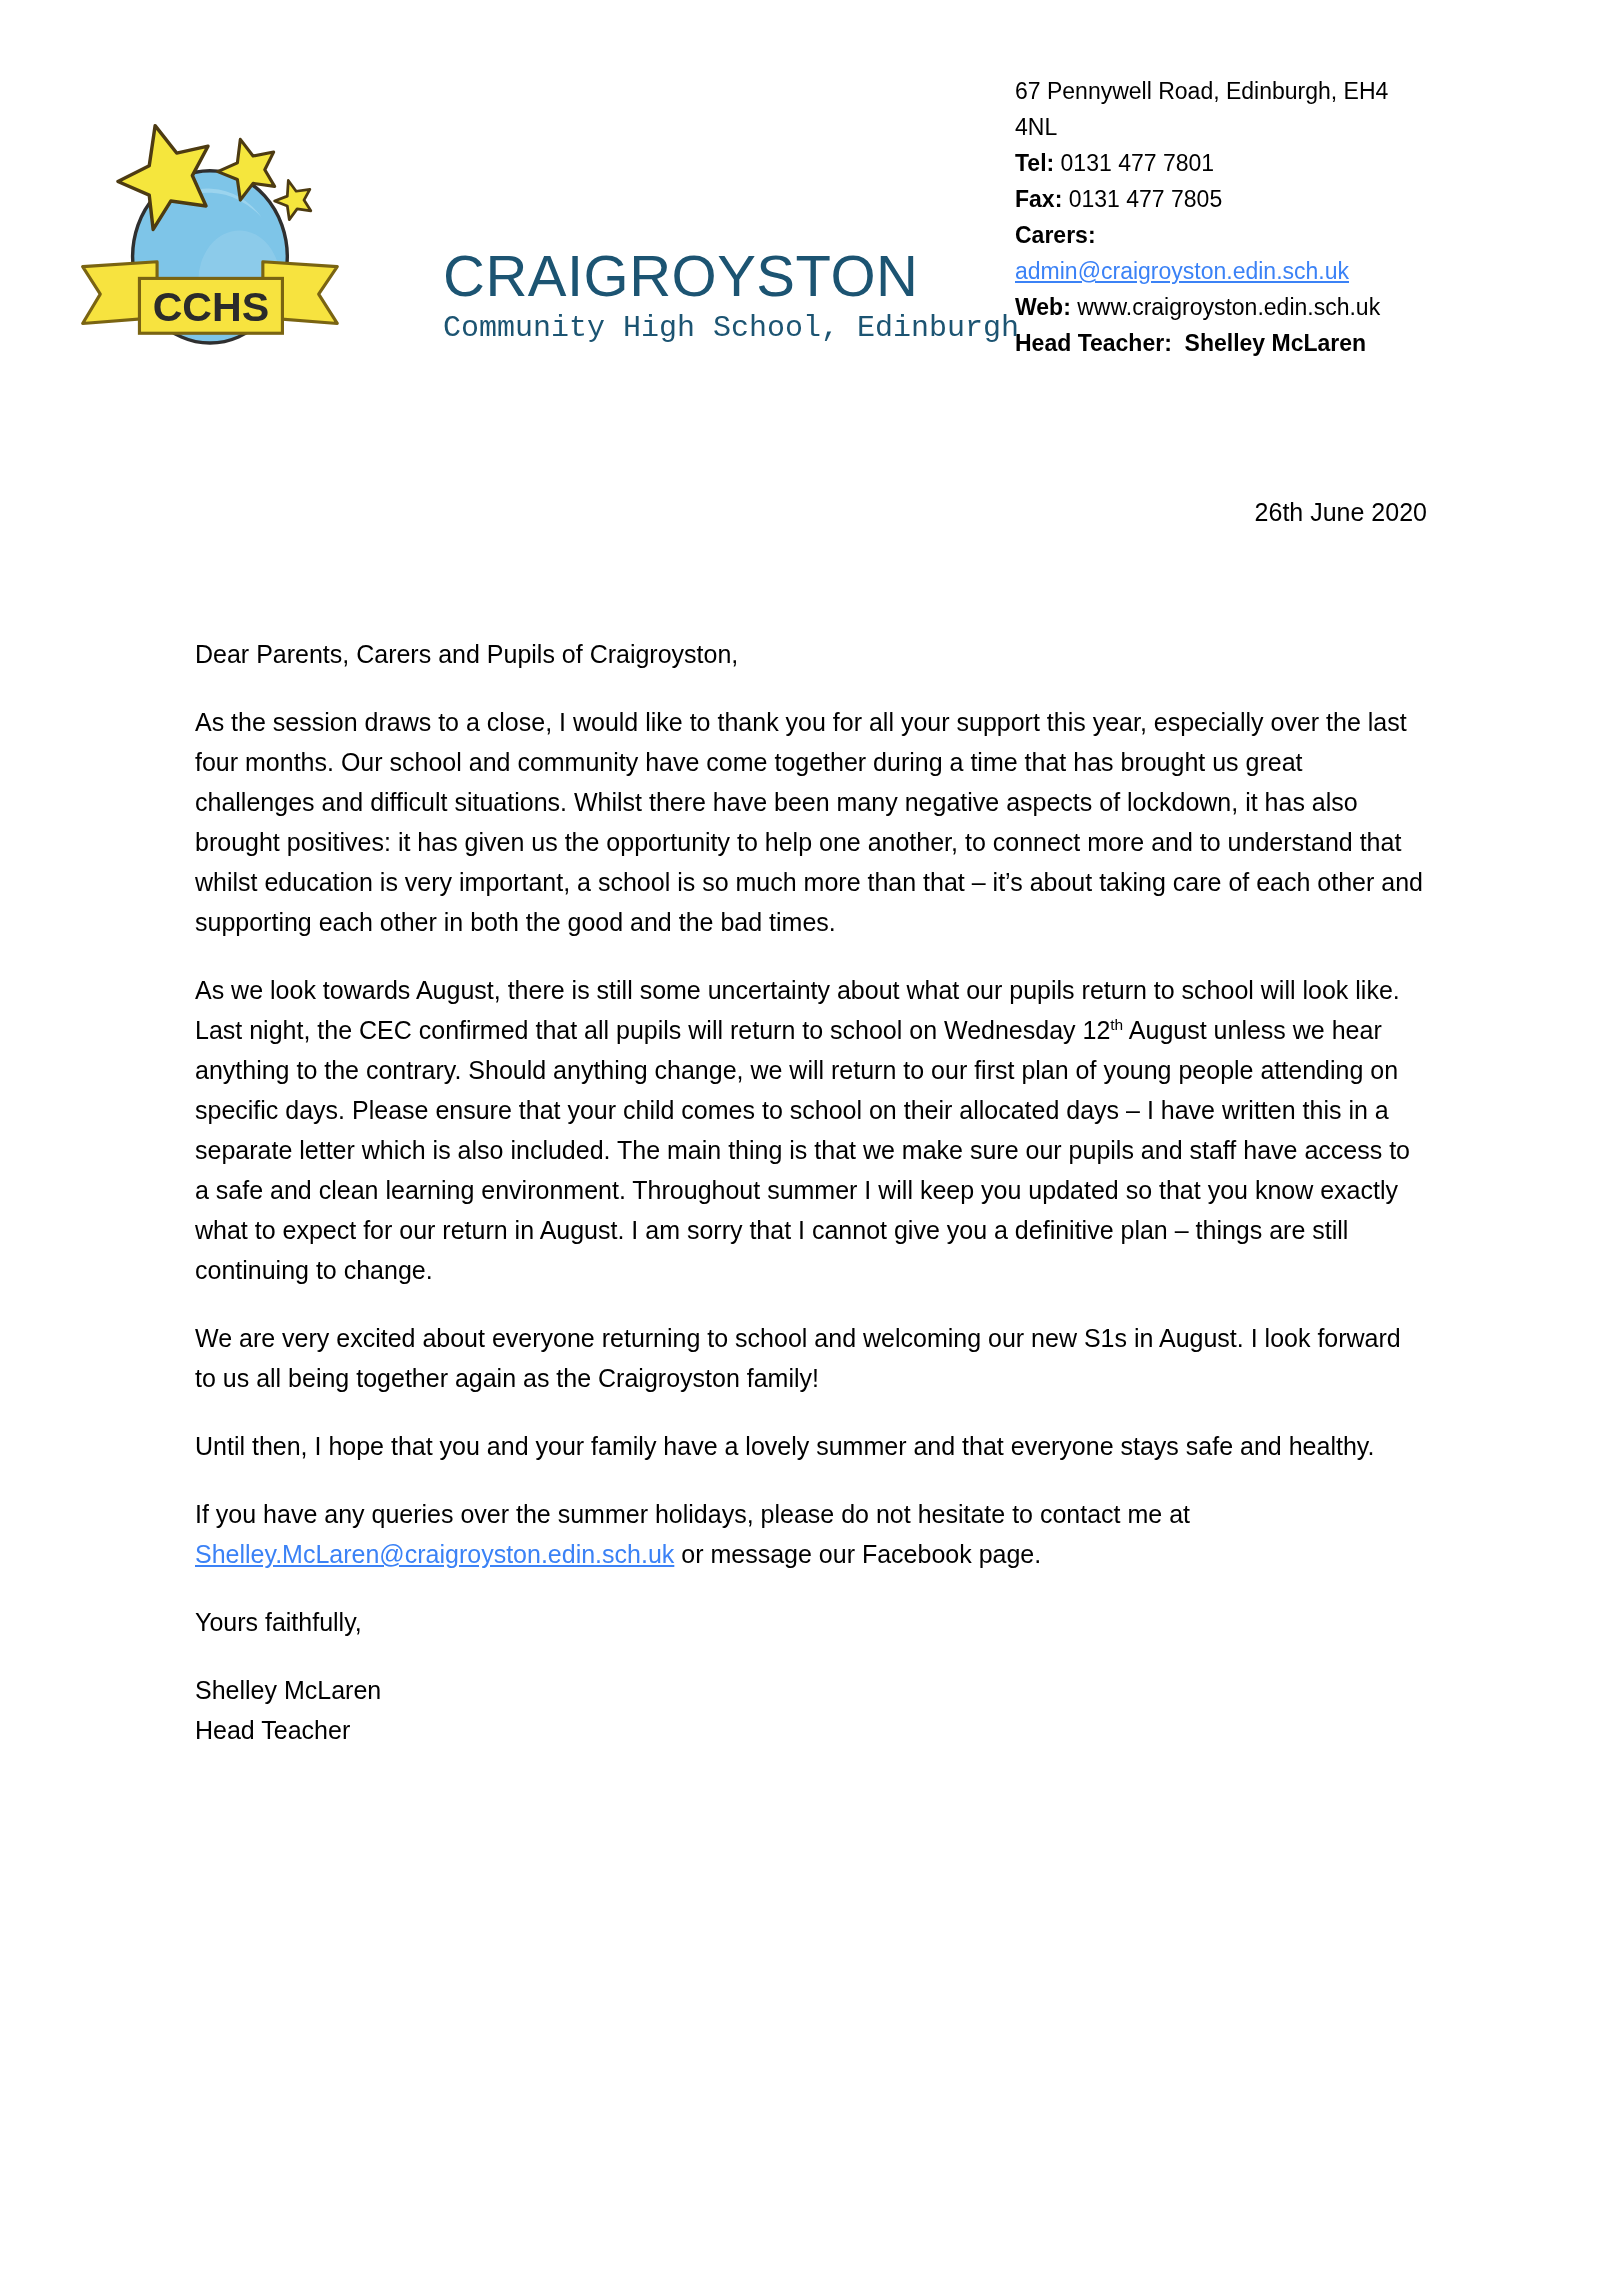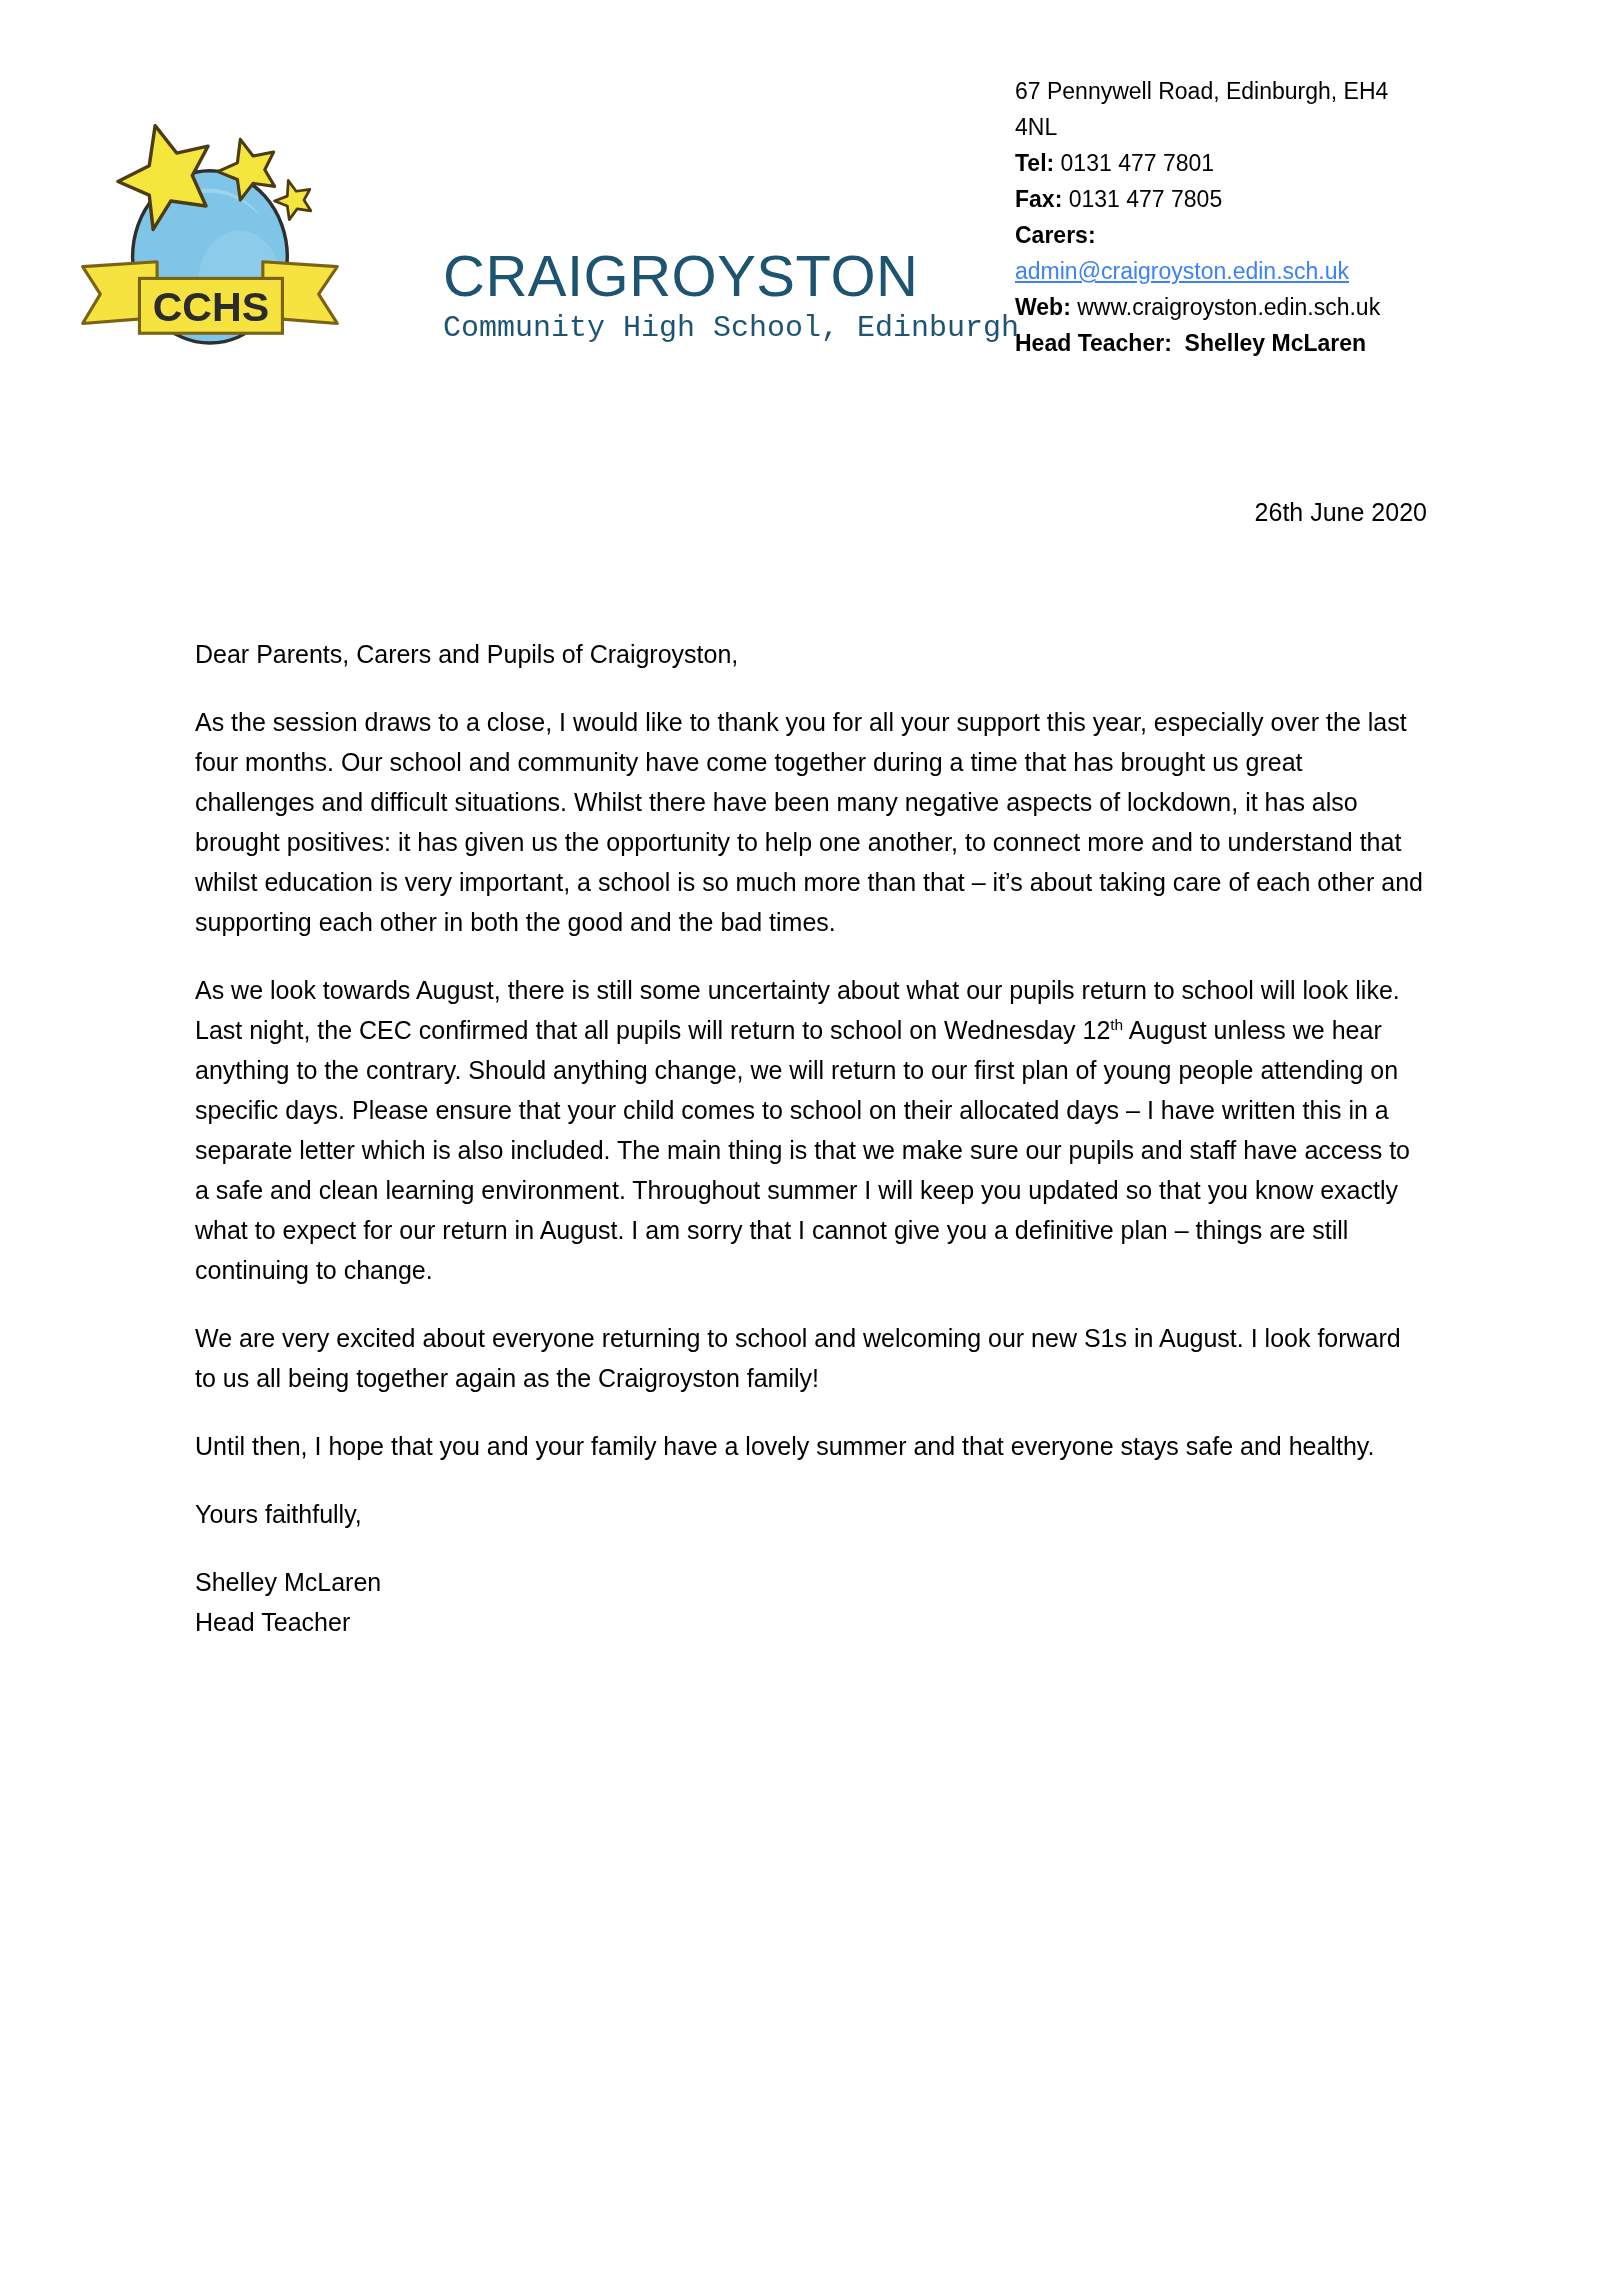--- a/index.html
+++ b/index.html
@@ -179,20 +179,21 @@
     <p>Dear Parents, Carers and Pupils of Craigroyston,</p>
 
     <p>As the session draws to a close, I would like to thank you for all your support this year, especially over the last four months. Our school and community have come together during a time that has brought us great challenges and difficult situations. Whilst there have been many negative aspects of lockdown, it has also brought positives: it has given us the opportunity to help one another, to connect more and to understand that whilst education is very important, a school is so much more than that – it’s about taking care of each other and supporting each other in both the good and the bad times.</p>
 
     <p><span>As we look towards August, there is still some uncertainty about what our pupils return to school will look like. Last night, the CEC confirmed that all pupils will return to school on Wednesday 12</span><sup>th</sup><span> August unless we hear anything to the contrary. Should anything change, we will return to our first plan of young people attending on specific days. Please ensure that your child comes to school on their allocated days – I have written this in a separate letter which is also included. The main thing is that we make sure our pupils and staff have access to a safe and clean learning environment. Throughout summer I will keep you updated so that you know exactly what to expect for our return in August. I am sorry that I cannot give you a definitive plan – things are still continuing to change.</span></p>
 
     <p>We are very excited about everyone returning to school and welcoming our new S1s in August. I look forward to us all being together again as the Craigroyston family!</p>
 
     <p>Until then, I hope that you and your family have a lovely summer and that everyone stays safe and healthy.</p>
 
+    <p><span>If you have any queries over the summer holidays, please do not hesitate to contact me at </span><a class="maillink" href="#">Shelley.McLaren@craigroyston.edin.sch.uk</a><span> or message our Facebook page.</span></p>
 
 
     <p>Yours faithfully,</p>
 
     <p class="sig"><span>Shelley McLaren</span><br><span>Head Teacher</span></p>
 
   </div>
 
 </div>
 

